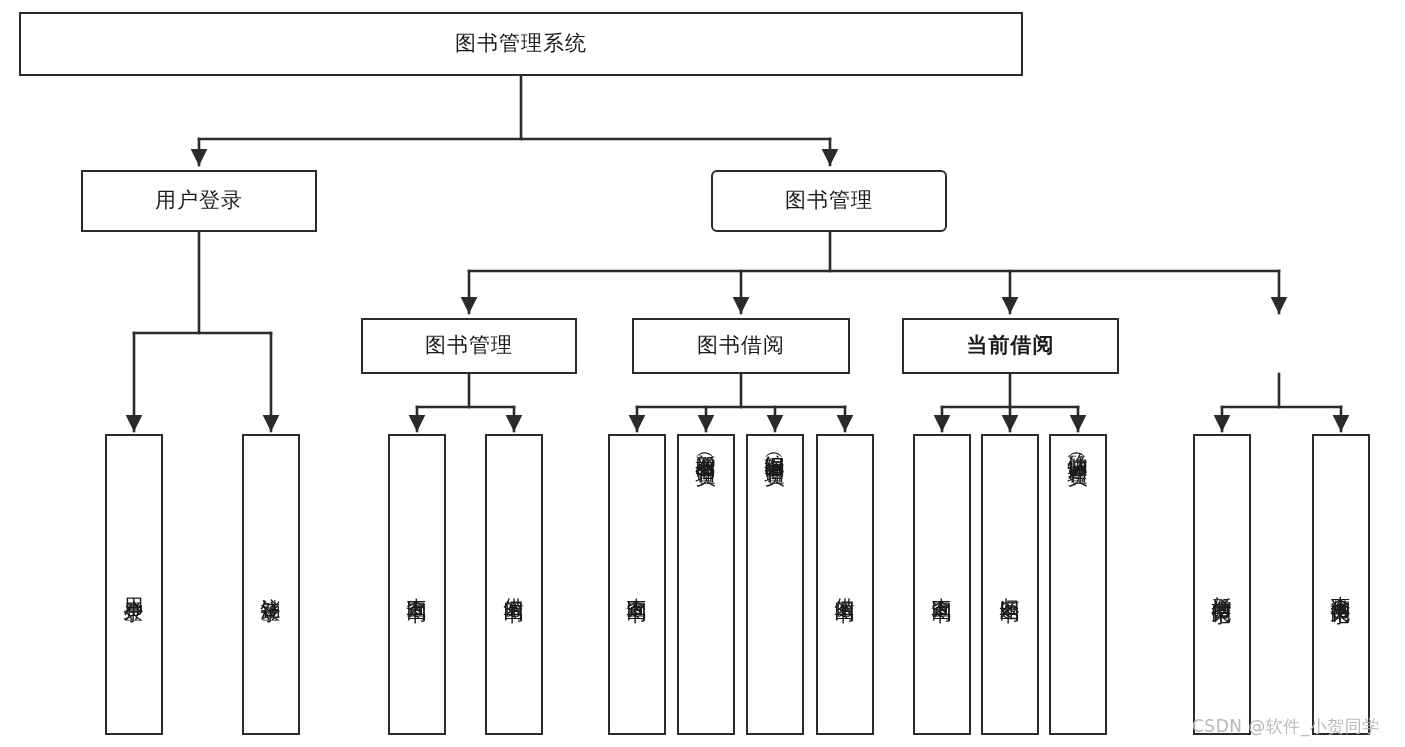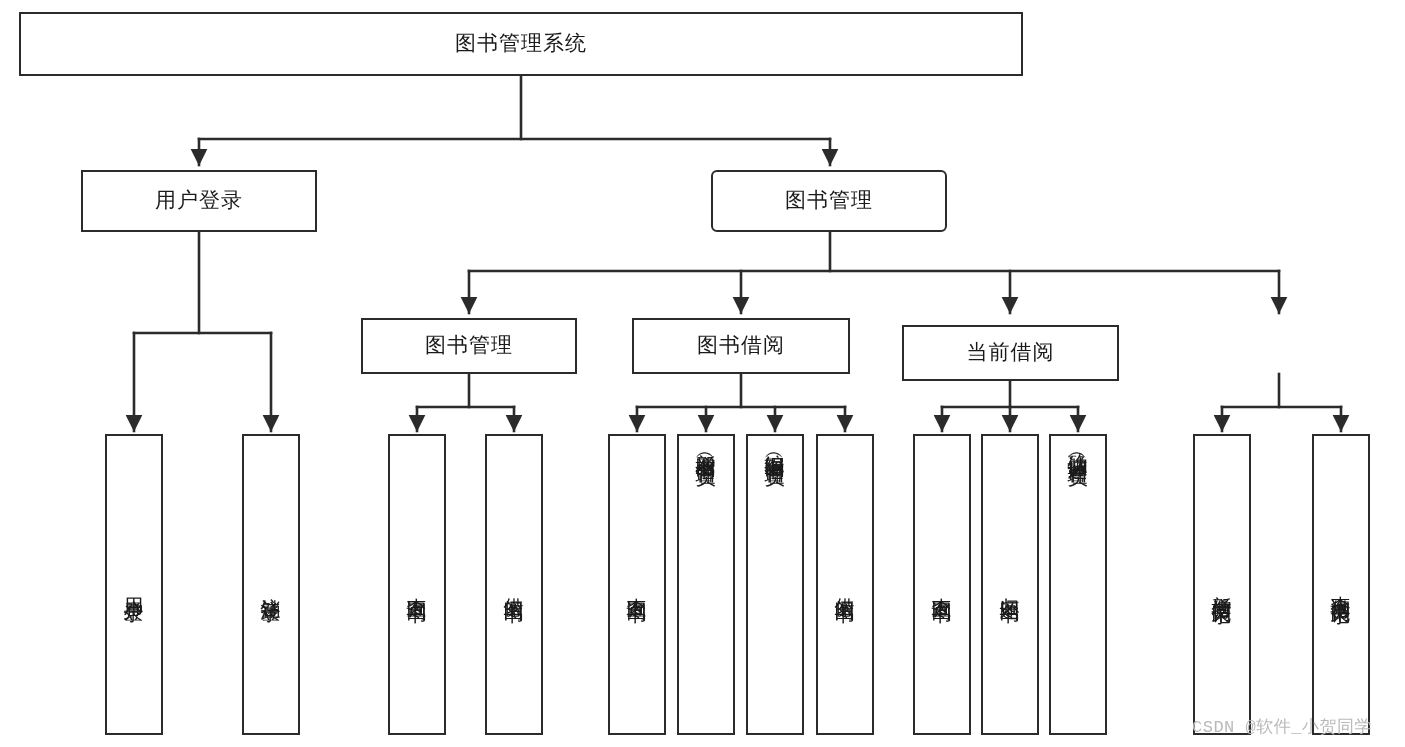--- a/index.html
+++ b/index.html
@@ -141,21 +141,21 @@
   </div>
 
   <div class="node" style="left:361px; top:318px; width:216px; height:56px;">
     <span class="label">图书管理</span>
   </div>
 
   <div class="node" style="left:632px; top:318px; width:218px; height:56px;">
     <span class="label">图书借阅</span>
   </div>
 
-  <div class="node" style="left:902px; top:325px; width:217px; height:56px;">
+  <div class="node" style="left:902px; top:318px; width:217px; height:56px;font-weight:bold;">
     <span class="label">当前借阅</span>
   </div>
 
 
   <div class="node vertical centered" style="left:105px; top:434px; width:58px; height:301px;">
     <span class="label">用户登录</span>
   </div>
 
   <div class="node vertical centered" style="left:242px; top:434px; width:58px; height:301px;">
     <span class="label">注销登录</span>
@@ -198,15 +198,15 @@
   </div>
 
   <div class="node vertical centered" style="left:1193px; top:434px; width:58px; height:301px;">
     <span class="label">新增借阅记录</span>
   </div>
 
   <div class="node vertical centered" style="left:1312px; top:434px; width:58px; height:301px;">
     <span class="label">查询借阅记录</span>
   </div>
 
-  <div class="watermark" style="left:1192px; top:715px;font-family:Liberation Mono, monospace;">CSDN @软件_小贺同学</div>
+  <div class="watermark" style="left:1192px; top:715px;">CSDN @软件_小贺同学</div>
 
 </div>
 
 </body></html>

